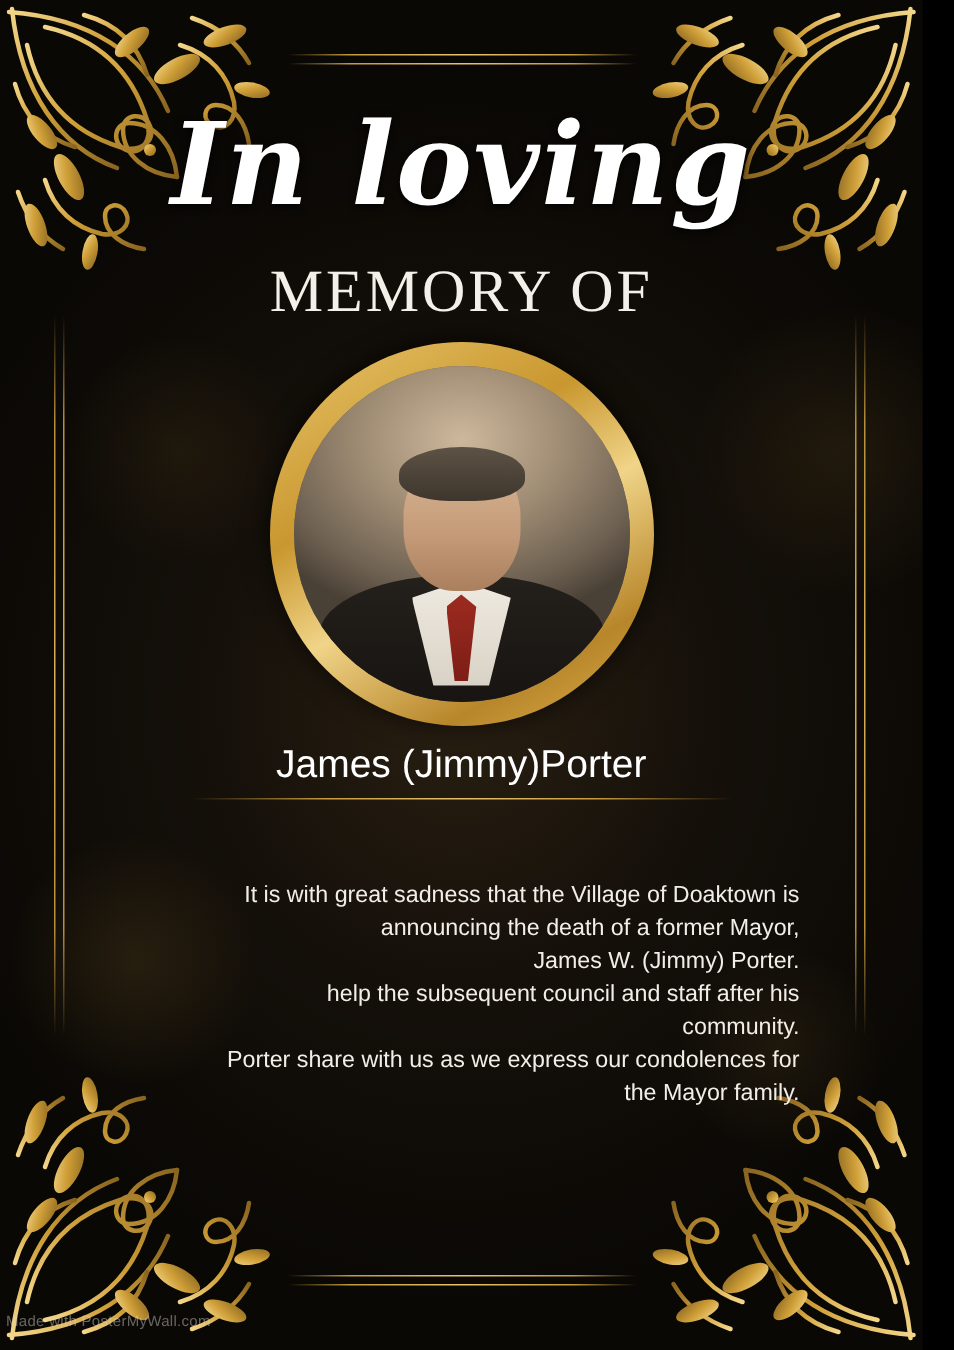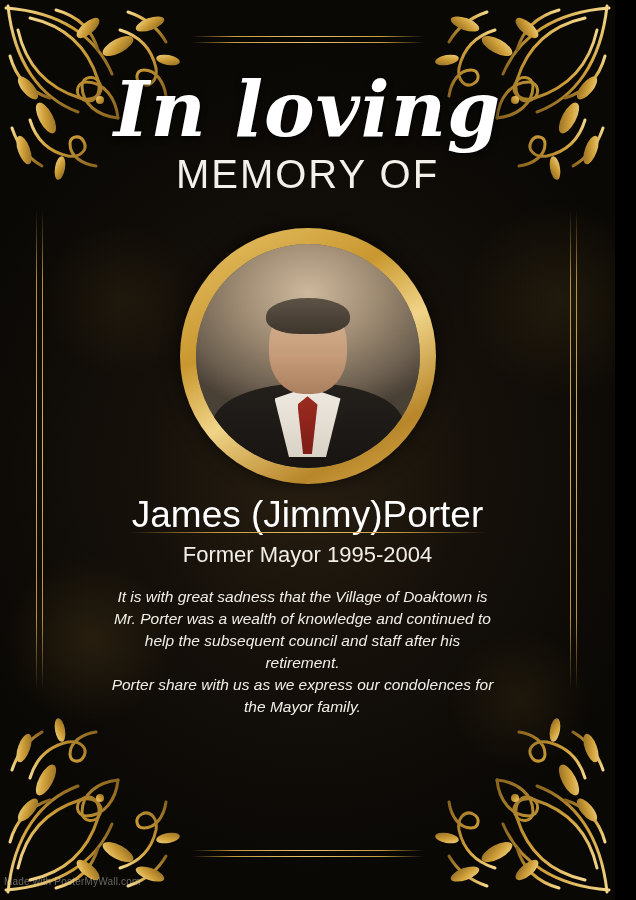--- a/index.html
+++ b/index.html
@@ -90,22 +90,22 @@
     font-family: "DejaVu Serif", serif;
     font-style: italic;
     font-weight: 700;
     font-size: 76px;
     line-height: 1.0;
     color: #ffffff;
     letter-spacing: 1px;
     text-shadow: 0 2px 6px rgba(0,0,0,0.8);
   }
   .title-sub {
-    margin-top: 4px;
-    font-family: Liberation Sans, sans-serif;
+    margin-top: 22px;
+    font-family: Liberation Serif, serif;
     font-size: 40px;
     letter-spacing: 2px;
     color: #f3f0ea;
     font-weight: 400;
   }
 
   
   .portrait-frame {
     position: absolute;
     top: 228px;
@@ -172,21 +172,21 @@
     background: linear-gradient(180deg, #9c2b20 0%, #7d1d16 100%);
     clip-path: polygon(50% 0%, 100% 14%, 72% 100%, 28% 100%, 0% 14%);
   }
 
   
   .name {
     position: absolute;
     top: 494px;
     left: 0; right: 0;
     text-align: center;
-    font-size: 37px;
+    font-size: 26px;
     color: #ffffff;
     font-weight: 400;
   }
   .role {
     position: absolute;
     top: 542px;
     left: 0; right: 0;
     text-align: center;
     font-size: 22px;
     color: #f2efe9;
@@ -201,25 +201,24 @@
     height: 1px;
     background: linear-gradient(90deg, rgba(190,145,55,0) 0%, #c79c3e 25%, #e6c069 50%, #c79c3e 75%, rgba(190,145,55,0) 100%);
   }
 
   
   .body-text {
     position: absolute;
     top: 586px;
     left: 72px;
     right: 82px;
-    text-align: center;
+    text-align: right;
     color: #f1eee8;
     font-size: 15.5px;
     line-height: 22px;
-    font-style: italic;
   }
   .body-text p { margin: 0; }
 
   
   .watermark {
     position: absolute;
     left: 4px;
     bottom: 13px;
     font-size: 10px;
     color: rgba(220,215,205,0.45);
@@ -382,26 +381,26 @@
         <div class="ph-shirt"></div>
         <div class="ph-tie"></div>
         <div class="ph-head"></div>
         <div class="ph-hair"></div>
       </div>
     </div>
   </div>
 
   <div class="name">James (Jimmy)Porter</div>
   <div class="gold-underline"></div>
-  <div class="role">Former Mayor 1995-2004</div>
 
   <div class="body-text">
     <p>It is with great sadness that the Village of Doaktown is</p>
-    <p>Mr. Porter was a wealth of knowledge and continued to</p>
+    <p>announcing the death of a former Mayor,</p>
+    <p>James W. (Jimmy) Porter.</p>
     <p>help the subsequent council and staff after his</p>
-    <p>retirement.</p>
+    <p>community.</p>
     <p>Porter share with us as we express our condolences for</p>
     <p>the Mayor family.</p>
   </div>
 
   <div class="watermark">Made with PosterMyWall.com</div>
 
 </div>
 
 </body></html>

